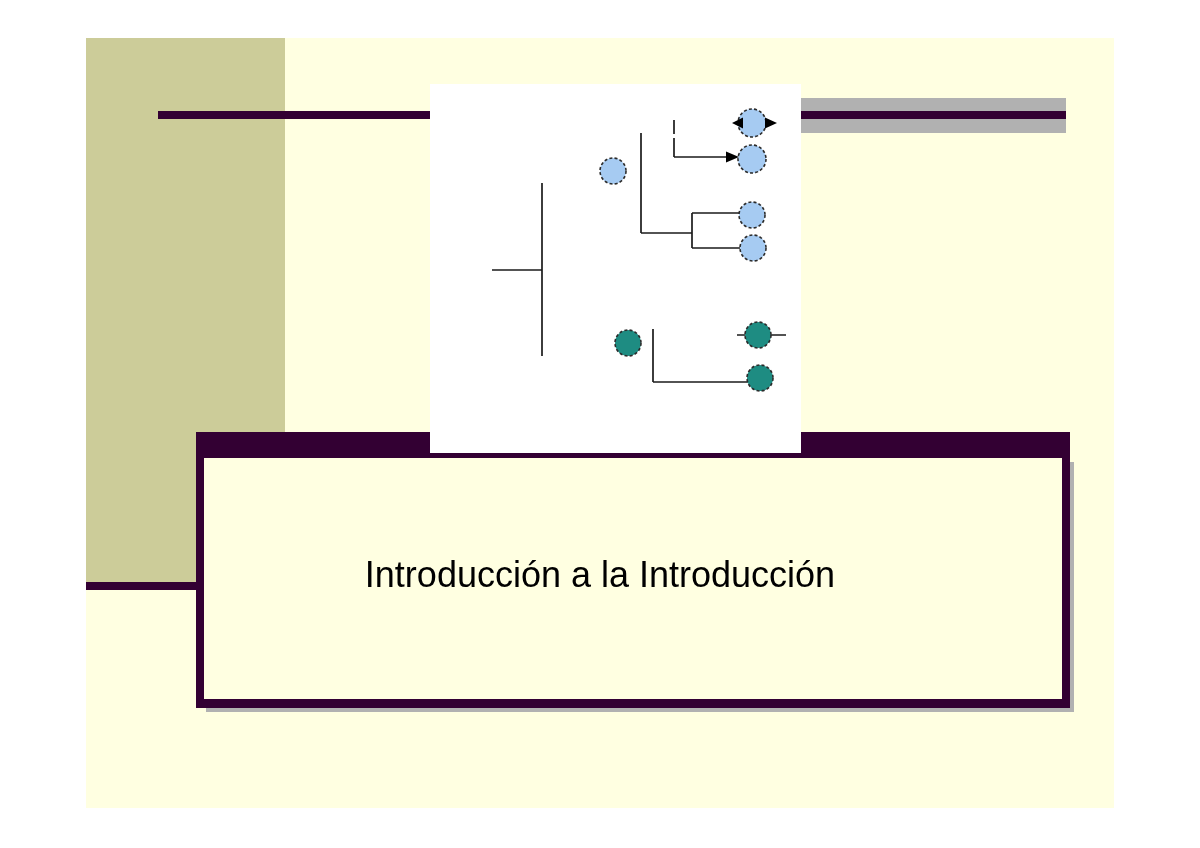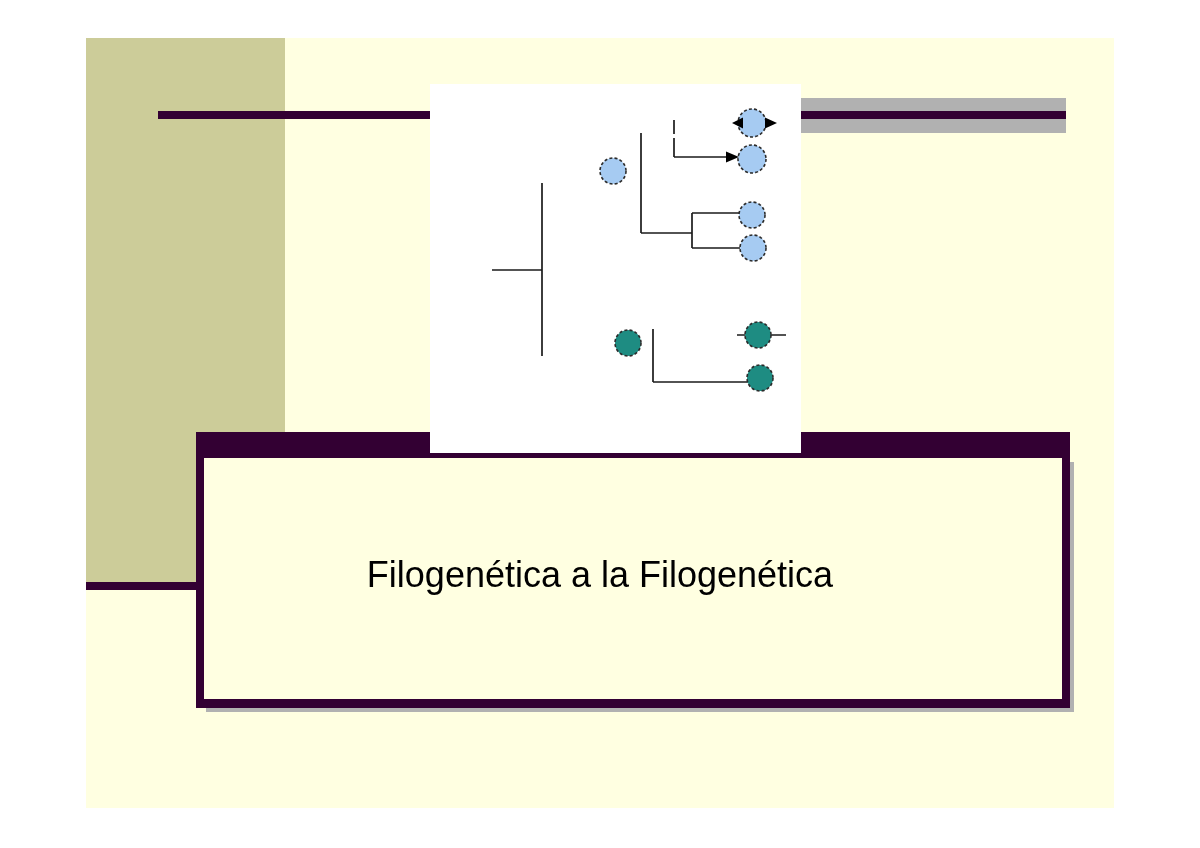--- a/index.html
+++ b/index.html
@@ -48,21 +48,21 @@
 <div id="khaki-band" class="abs"></div>
 <div id="khaki-underline" class="abs"></div>
 <div id="gray-bar" class="abs"></div>
 <div id="top-rule" class="abs"></div>
 
 <div id="frame-top-bar" class="abs"></div>
 <div id="frame-shadow-bottom" class="abs"></div>
 <div id="frame-shadow-right" class="abs"></div>
 
 <div id="title-box" class="abs">
-  <div id="title-text">Filogenética a la Filogenética</div>
+  <div id="title-text">Introducción a la Introducción</div>
 </div>
 
 <div id="tree-panel" class="abs">
   <svg width="371" height="369" viewBox="0 0 371 369">
 
     <g stroke="#1A1A1A" stroke-width="1.7" fill="none">
       <line x1="112" y1="99" x2="112" y2="272"></line>
       <line x1="62" y1="186" x2="112" y2="186"></line>
       <line x1="211" y1="49" x2="211" y2="149"></line>
       <line x1="211" y1="149" x2="262" y2="149"></line>

